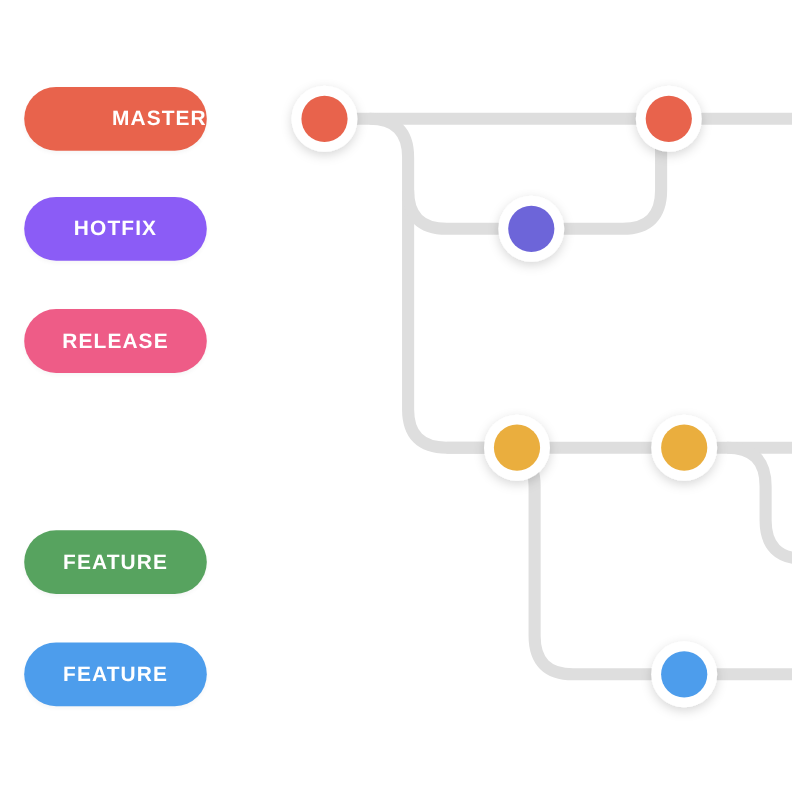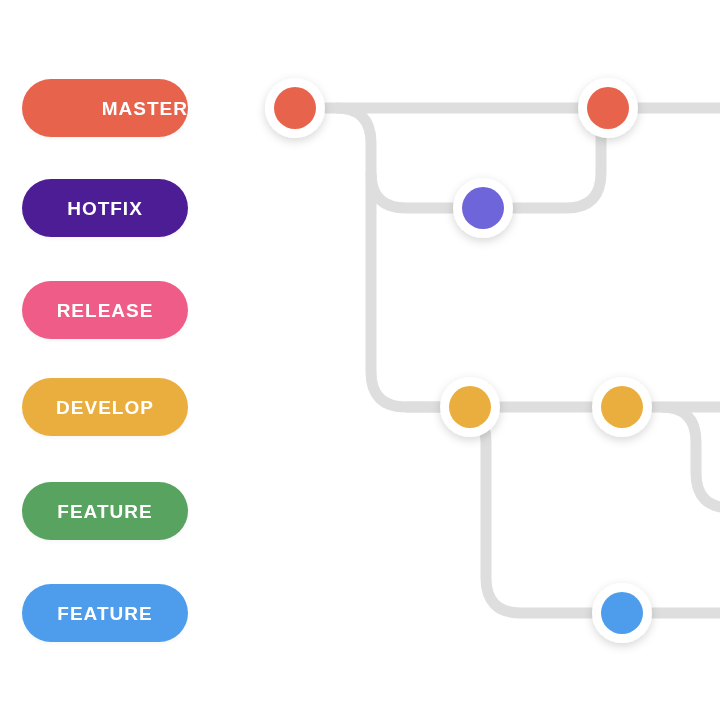--- a/index.html
+++ b/index.html
@@ -96,28 +96,25 @@
           <circle cx="622" cy="613" r="30" fill="#FFFFFF" filter="url(#nodeShadow)"></circle>
           <circle cx="622" cy="613" r="21" fill="#4D9DEC"></circle>
         </g>
       </g>
   </svg>
 
   <div class="legend">
       <div class="pill" style="background: rgb(232, 99, 76); top: 79px; justify-content: flex-end;">
       <span class="pill-label" style="color: rgb(255, 255, 255);">MASTER</span>
     </div>
-      <div class="pill" style="background: #4c1d95; top: 179px; align-items: center;">
+      <div class="pill" style="background: #8b5cf6; top: 179px; align-items: center;">
       <span class="pill-label" style="color: rgb(255, 255, 255);">HOTFIX</span>
     </div>
       <div class="pill" style="background: rgb(238, 92, 135); top: 281px;">
       <span class="pill-label" style="color: rgb(255, 255, 255);">RELEASE</span>
-    </div>
-      <div class="pill" style="background: rgb(234, 174, 62); top: 378px;">
-      <span class="pill-label" style="color: rgb(255, 255, 255);">DEVELOP</span>
     </div>
       <div class="pill" style="background: rgb(87, 163, 95); top: 482px;">
       <span class="pill-label" style="color: rgb(255, 255, 255);">FEATURE</span>
     </div>
       <div class="pill" style="background: rgb(77, 157, 236); top: 584px;">
       <span class="pill-label" style="color: rgb(255, 255, 255);">FEATURE</span>
     </div>
     </div>
 
 </div>

